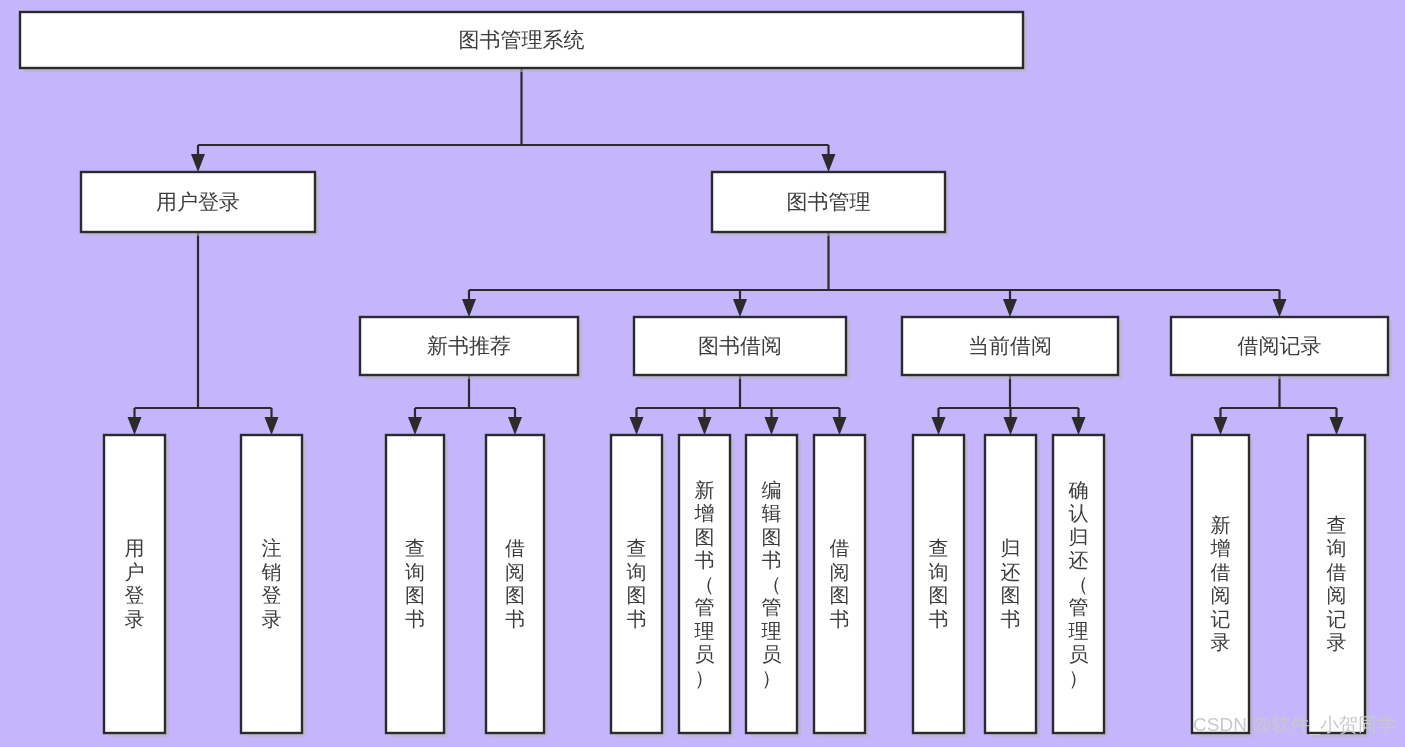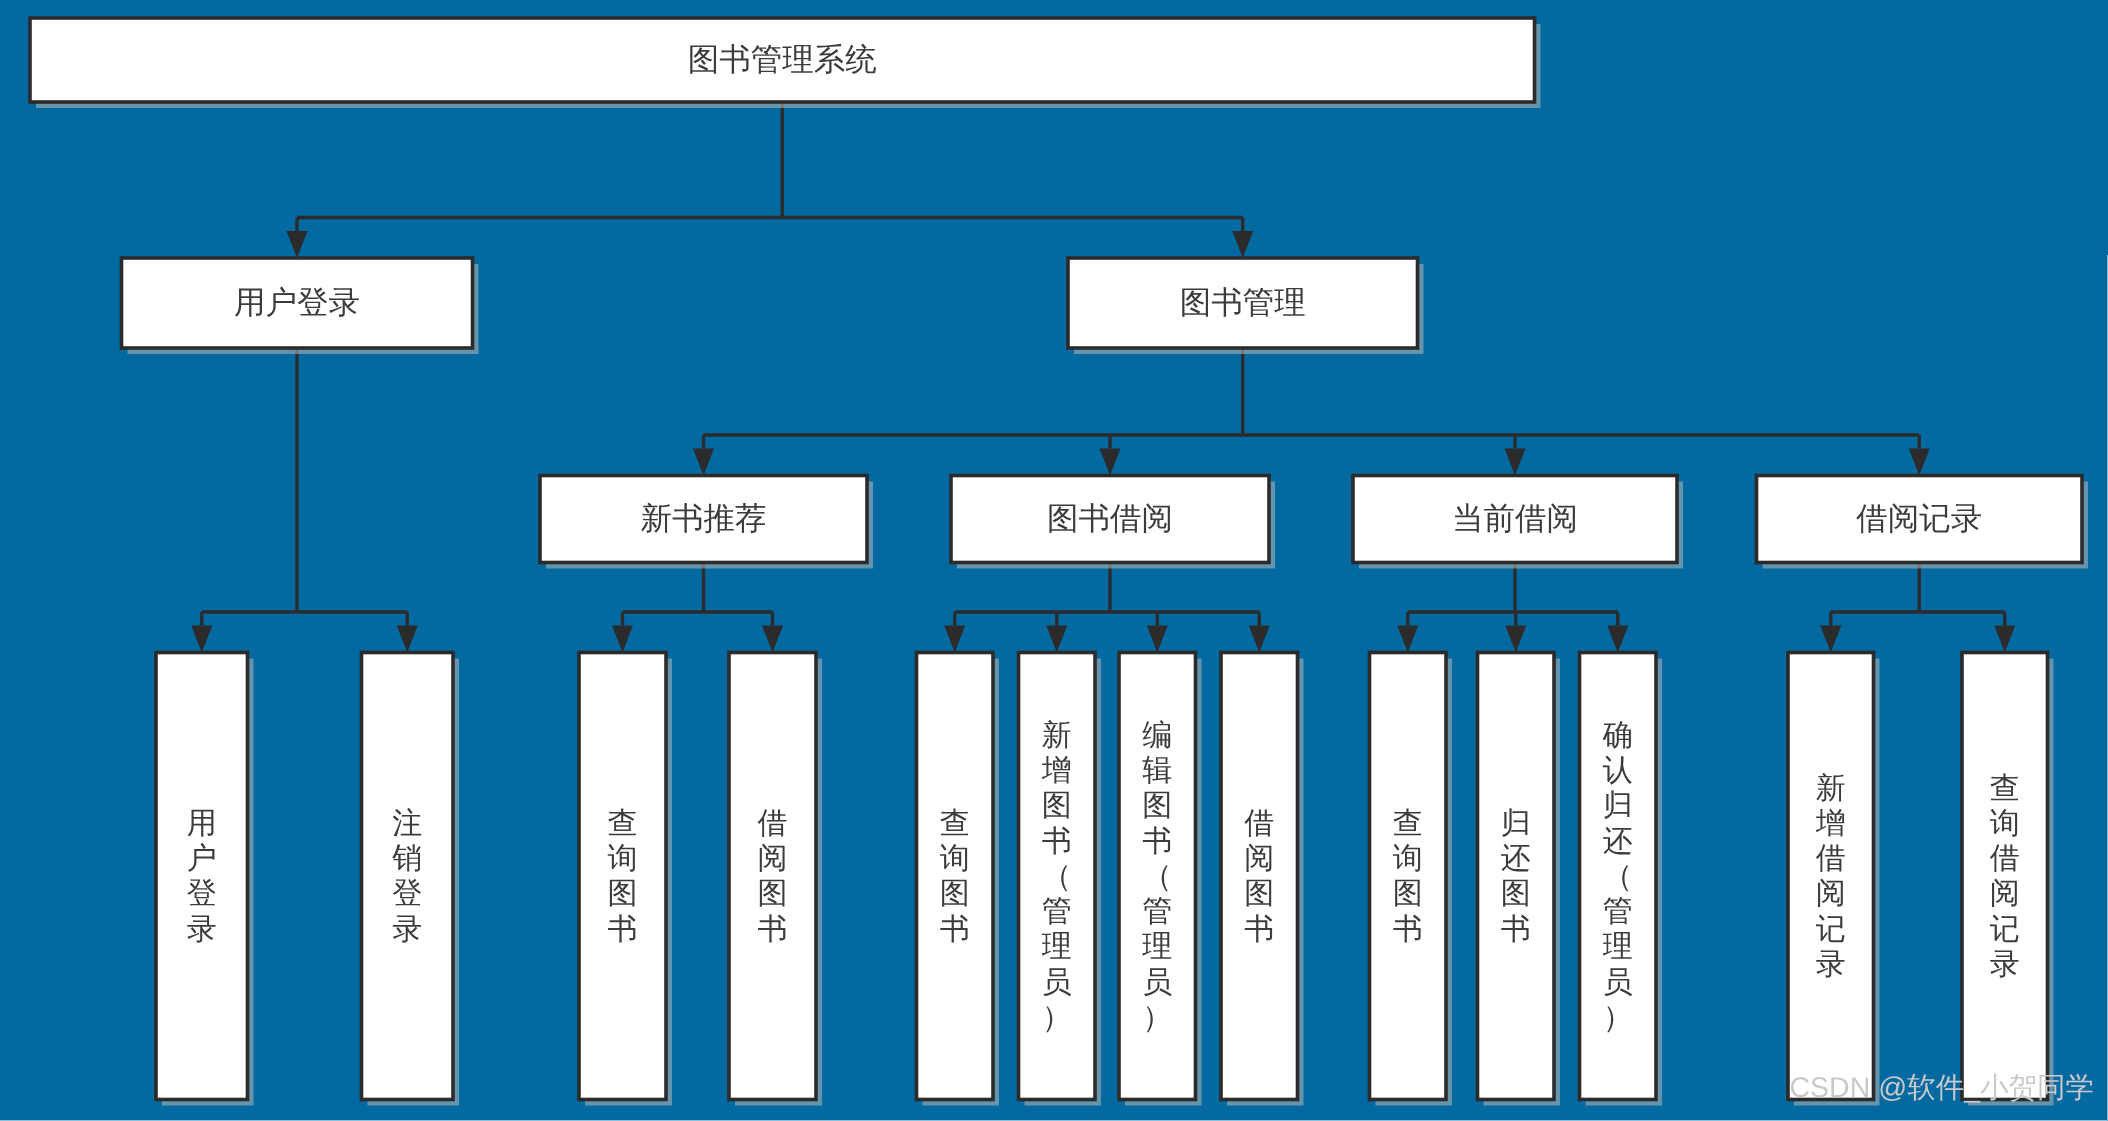--- a/index.html
+++ b/index.html
@@ -10,21 +10,21 @@
   body {
     width: 1405px;
     height: 747px;
     font-family: "Liberation Sans", "DejaVu Sans", sans-serif;
     overflow: hidden;
   }
   #diagram-root {
     position: relative;
     width: 1405px;
     height: 747px;
-    background: #0369a1;
+    background: #c4b5fd;
   }
   svg.diagram-canvas {
     position: absolute;
     left: 0;
     top: 0;
     width: 1405px;
     height: 747px;
     display: block;
   }
   .node-box {

